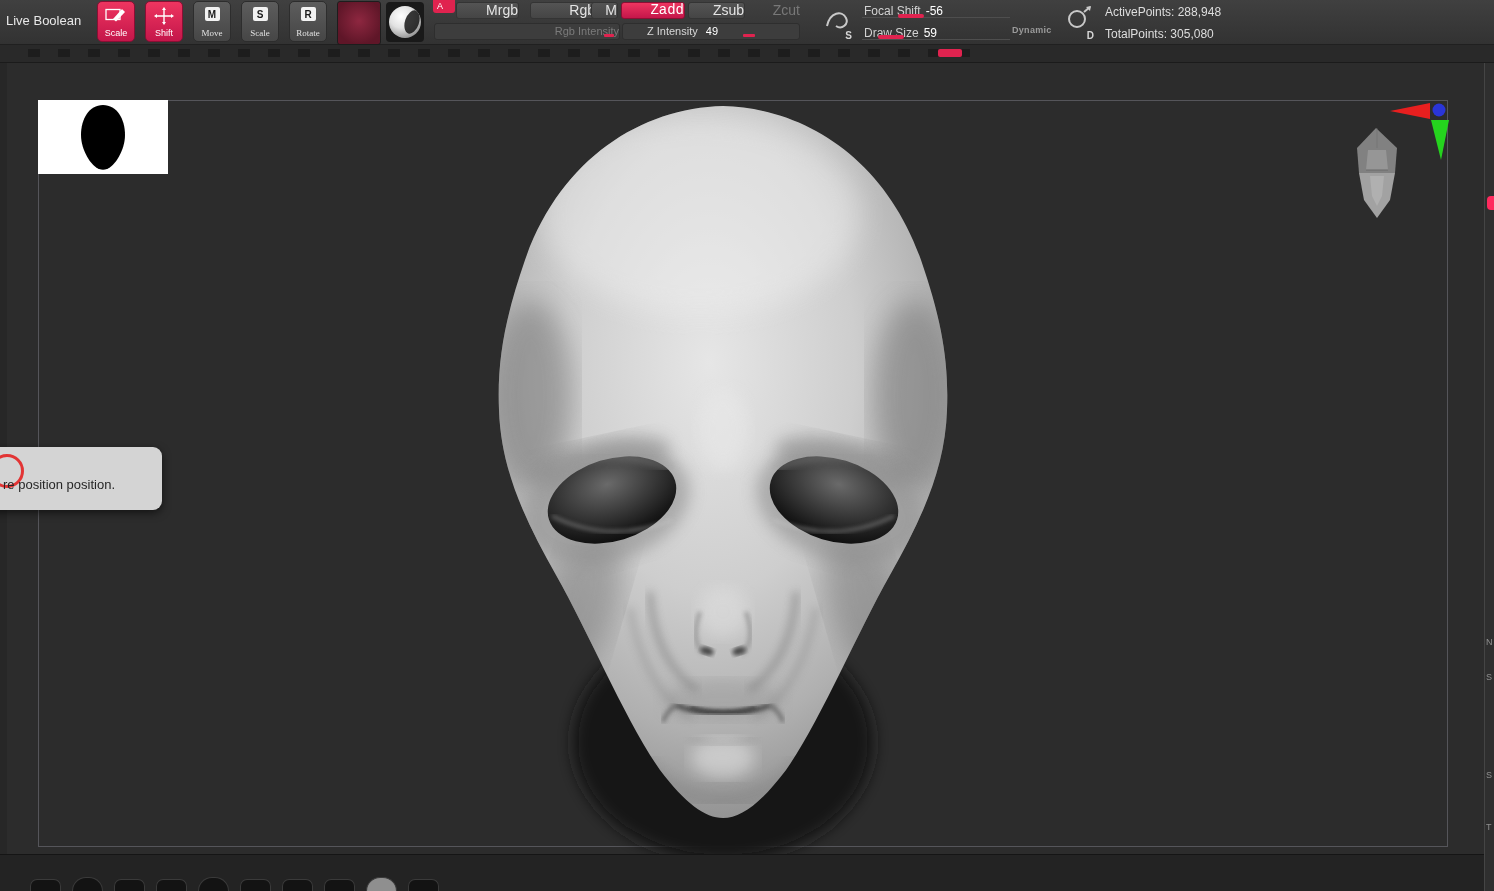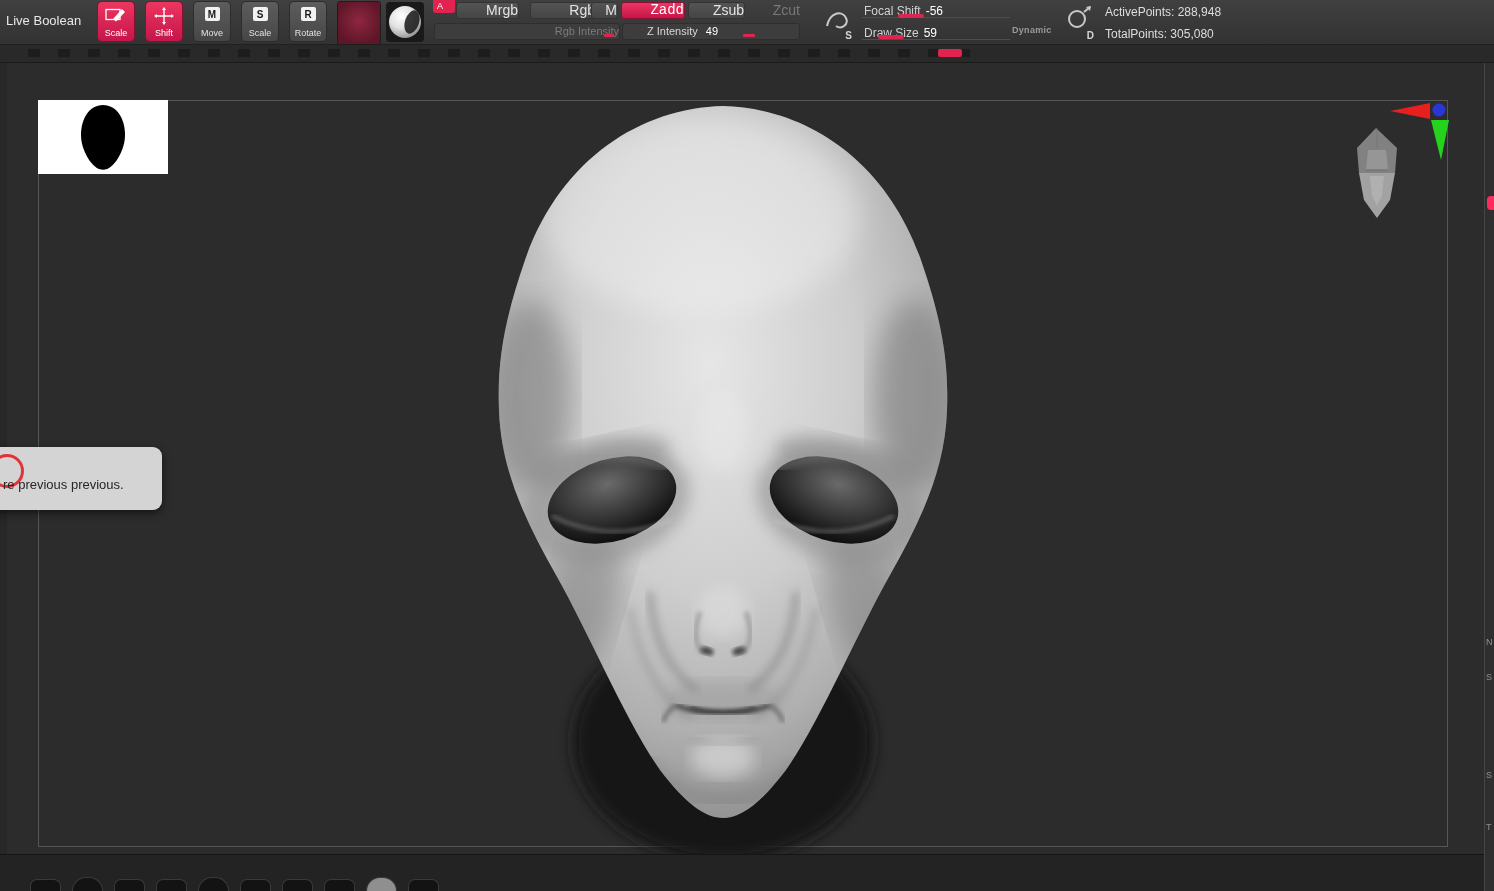--- a/index.html
+++ b/index.html
@@ -10,21 +10,21 @@
   .toolbar{position:absolute;top:0;left:0;right:0;height:44px;
            background:linear-gradient(#404040,#323232);border-bottom:1px solid #202020;z-index:50;}
   .tb-label{position:absolute;left:6px;top:13px;font-size:13px;color:#e8e8e8;cursor:pointer;}
 
   .bigbtn{position:absolute;top:1px;width:38px;height:41px;border-radius:5px;display:flex;
           flex-direction:column;align-items:center;justify-content:space-between;
           padding:5px 0 3px;box-sizing:border-box;cursor:pointer;}
   .bigbtn.red{background:linear-gradient(#ee3560,#c4164a);border:1px solid #8a0f34;}
   .bigbtn.gray{background:linear-gradient(#5d5d5d,#464646);border:1px solid #2d2d2d;}
   .blabel{font-size:9px;color:#fff;}
-  .bigbtn.gray .blabel{color:#e2e2e2;}
+  .bigbtn.gray .blabel{color:#e2e2e2;font-family:Liberation Serif, serif;}
   .doc-ic{width:15px;height:14px;background:#f2f2f2;color:#1a1a1a;font-size:10px;font-weight:bold;
           border-radius:2px;display:flex;align-items:center;justify-content:center;}
 
   .brush-thumb{position:absolute;left:337px;top:1px;width:42px;height:42px;border-radius:3px;
                background:radial-gradient(circle at 50% 45%,#8e2740,#5f1628 75%);border:1px solid #1d1d1d;cursor:pointer;}
   .mat-wrap{position:absolute;left:386px;top:2px;width:38px;height:40px;background:#191919;
             border-radius:4px;display:flex;align-items:center;justify-content:center;cursor:pointer;}
   .mat-ball{width:32px;height:32px;border-radius:50%;position:relative;overflow:hidden;
             background:radial-gradient(circle at 38% 32%,#ffffff,#e2e2e2 40%,#9a9a9a 75%,#4a4a4a);}
   .mat-swirl{position:absolute;right:2px;top:4px;width:14px;height:24px;background:#161616;
@@ -303,21 +303,21 @@
       <polygon points="19,75 55,75 50,102 37,120 24,102" fill="#a2a2a2"></polygon>
       <polygon points="28,52 46,52 48,72 26,72" fill="#969696"></polygon>
       <polygon points="30,78 44,78 42,98 37,108 32,98" fill="#b0b0b0"></polygon>
       <line x1="26" y1="72" x2="48" y2="72" stroke="#6b6b6b"></line>
       <line x1="37" y1="30" x2="37" y2="50" stroke="#6b6b6b" opacity="0.5"></line>
     </g>
   </svg>
 
   <div class="tooltip">
     <div class="ring"></div>
-    <span class="tip-text">re previous previous.</span>
+    <span class="tip-text">re position position.</span>
   </div>
 
   <div class="bottom-bar">
     <div class="bt-row">
       <div class="bt-ic"></div>
       <div class="bt-ic ci"></div>
       <div class="bt-ic"></div>
       <div class="bt-ic"></div>
       <div class="bt-ic ci"></div>
       <div class="bt-ic"></div>

